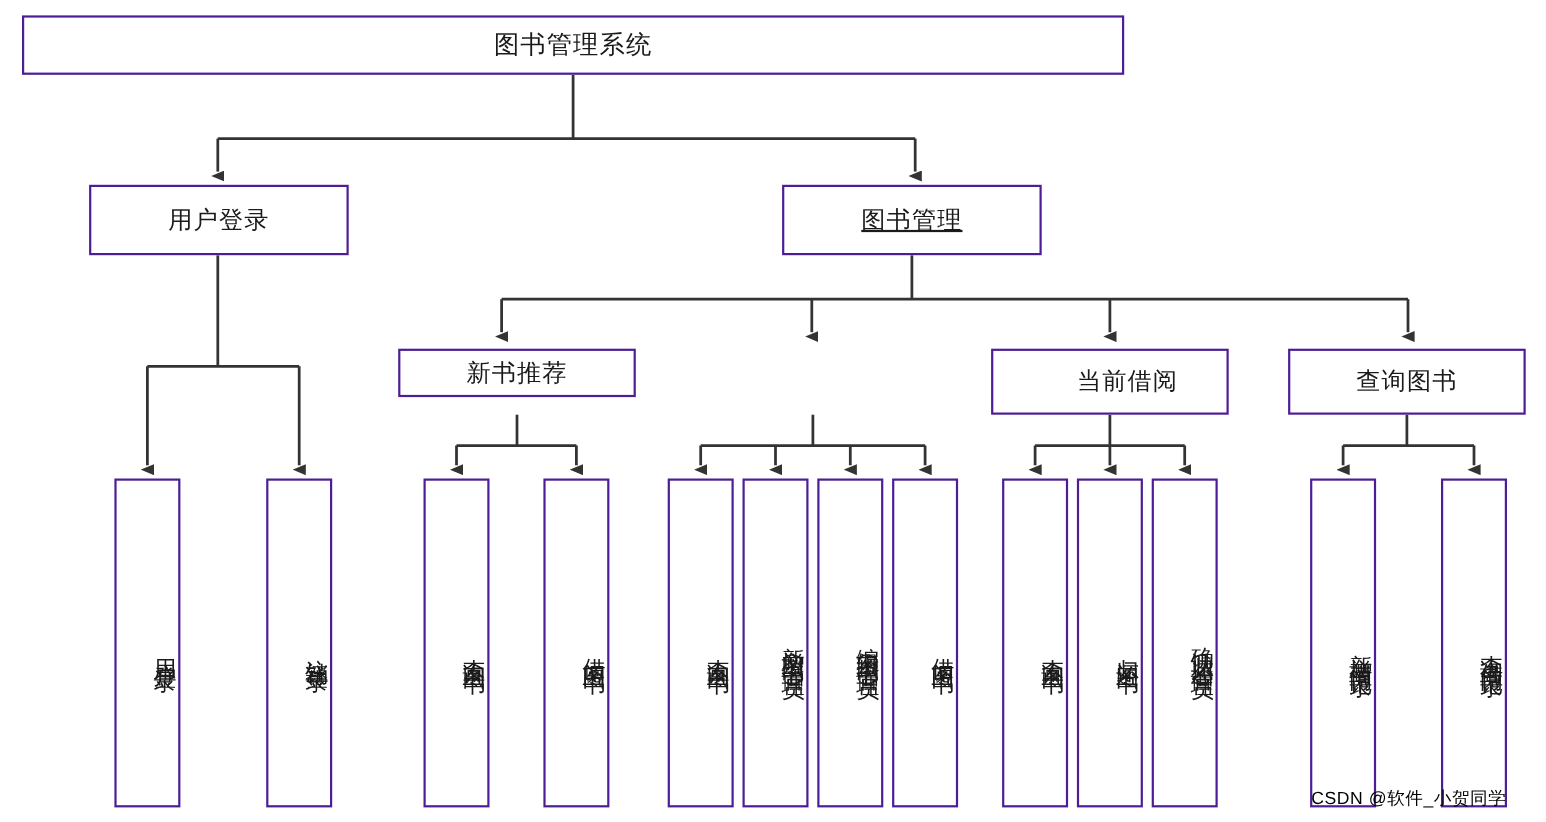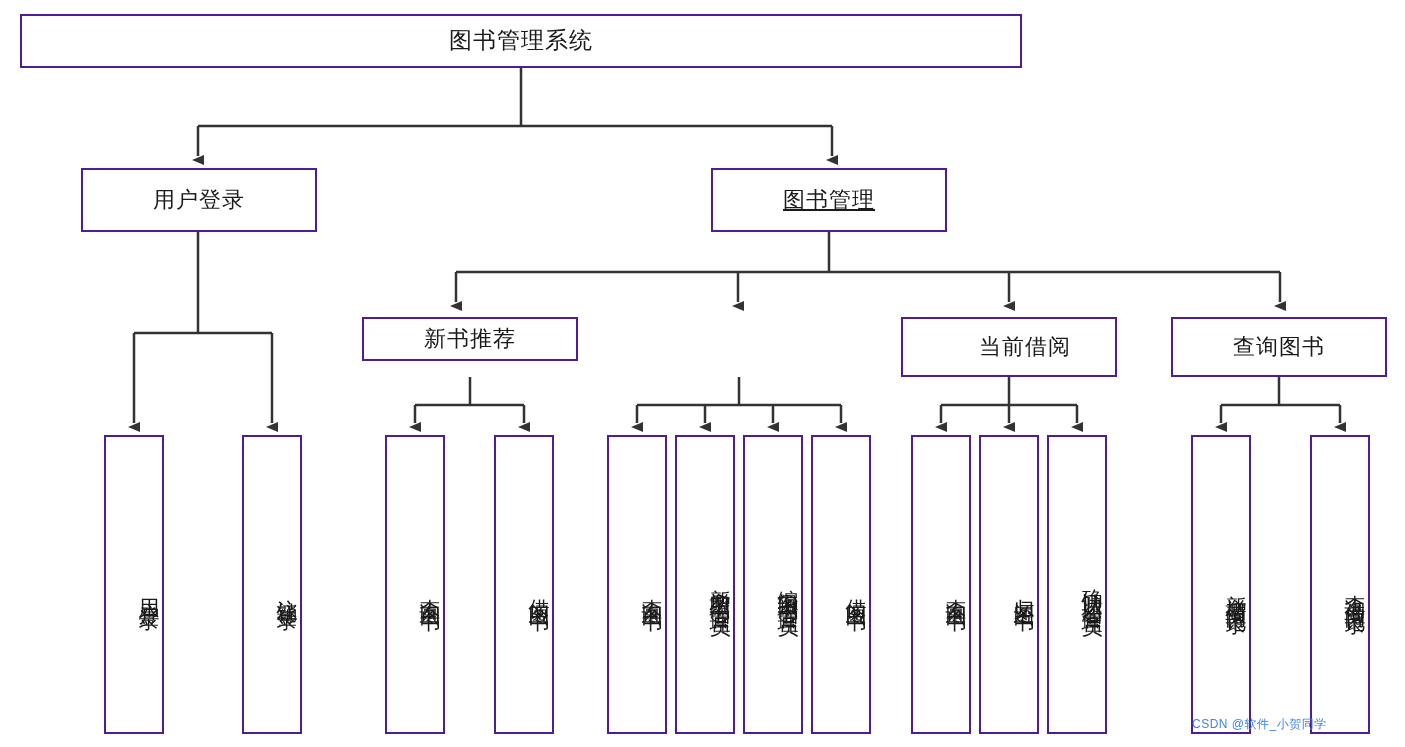--- a/index.html
+++ b/index.html
@@ -53,22 +53,22 @@
     line-height: 1.25;
     align-items: flex-start;
     justify-content: center;
     padding-top: 10px;
     white-space: nowrap;
   }
   .watermark {
     position: absolute;
     left: 1192px;
     top: 716px;
-    font-size: 12px;
-    color: #3b82f6;
+    font-size: 16px;
+    color: #000000;
     white-space: nowrap;
     letter-spacing: 0.5px;
     pointer-events: none;
   }
 </style>
 </head>
 <body>
 
 <div id="canvas">
 

